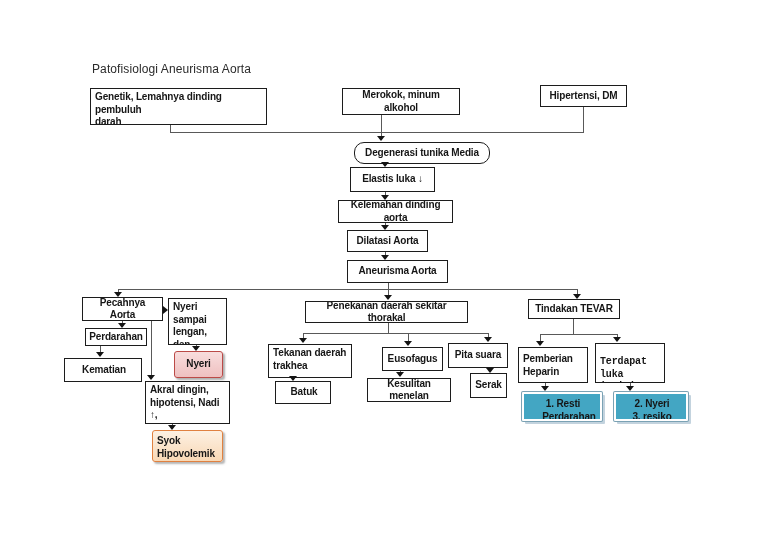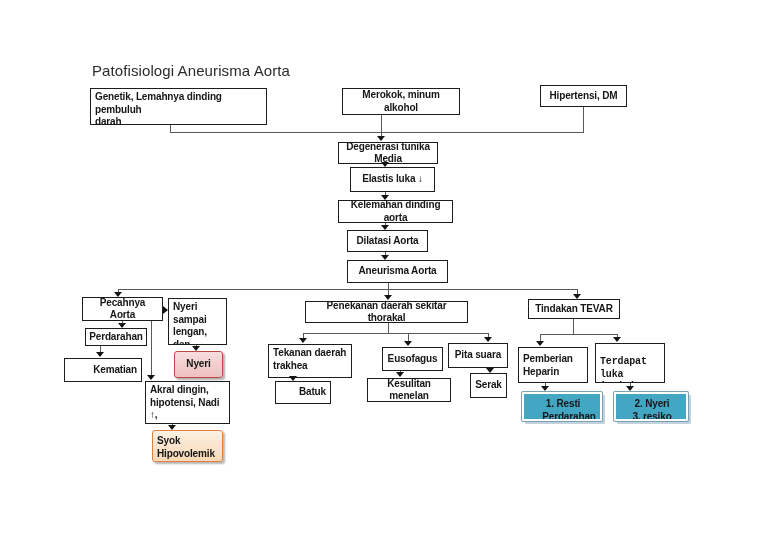--- a/index.html
+++ b/index.html
@@ -1,31 +1,31 @@
 <!DOCTYPE html>
 <html><head>
 <meta charset="utf-8">
 <style>
   html,body{margin:0;padding:0;background:#fff;}
   #canvas{
     position:relative;width:768px;height:543px;background:#ffffff;overflow:hidden;
     font-family:"Liberation Sans",sans-serif;
   }
   .title{
-    position:absolute;left:92px;top:62px;font-size:15px;color:#2b2b2b;
+    position:absolute;left:92px;top:62px;font-size:12px;color:#2b2b2b;
     letter-spacing:0.1px;
   }
   .box{
     position:absolute;box-sizing:border-box;background:#fff;
     border:1.5px solid #1c1c1c;color:#161616;
     font-size:10px;font-weight:bold;line-height:12.5px;letter-spacing:-0.15px;
     padding:2px 4px;overflow:hidden;
   }
   .c{display:flex;align-items:center;justify-content:center;text-align:center;}
-  .lft{display:flex;align-items:center;justify-content:flex-end;padding-left:6px;}
+  .lft{display:flex;align-items:center;justify-content:center;padding-left:6px;}
   .l{display:block;}
   .pink{
     background:linear-gradient(#f8dddd,#eec0c0);border:1.5px solid #bb4a47;
     border-radius:3px;box-shadow:2px 2px 2px rgba(110,110,110,.55);
   }
   .orange{
     background:linear-gradient(#fdf1e3,#f8d8b5);border:1.5px solid #e08140;
     border-radius:3px;box-shadow:2px 2px 2px rgba(110,110,110,.5);
   }
   .teal{
@@ -53,21 +53,21 @@
     <span class="l">Genetik, Lemahnya dinding pembuluh</span>
     <span class="l">darah</span>
   </div>
   <div class="box c" style="left:342px;top:88px;width:118px;height:27px;">
     <span>Merokok, minum alkohol</span>
   </div>
   <div class="box c" style="left:540px;top:85px;width:87px;height:22px;">
     <span>Hipertensi, DM</span>
   </div>
 
-  <div class="box c" style="left:338px;top:142px;width:100px;height:22px;">
+  <div class="box c" style="left:354px;top:142px;width:136px;height:22px;border-radius:10px;">
     <span>Degenerasi tunika Media</span>
   </div>
   <div class="box c" style="left:350px;top:167px;width:85px;height:25px;">
     <span>Elastis luka ↓</span>
   </div>
   <div class="box c" style="left:338px;top:200px;width:115px;height:23px;">
     <span>Kelemahan dinding aorta</span>
   </div>
   <div class="box c" style="left:347px;top:230px;width:81px;height:22px;text-align:right;">
     <span>Dilatasi Aorta</span>

